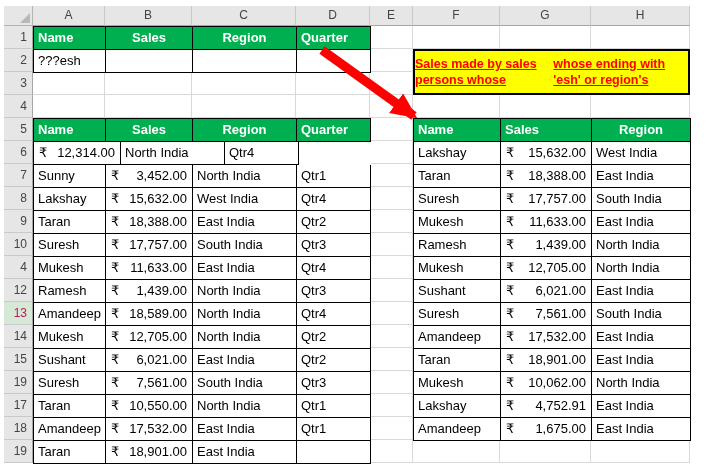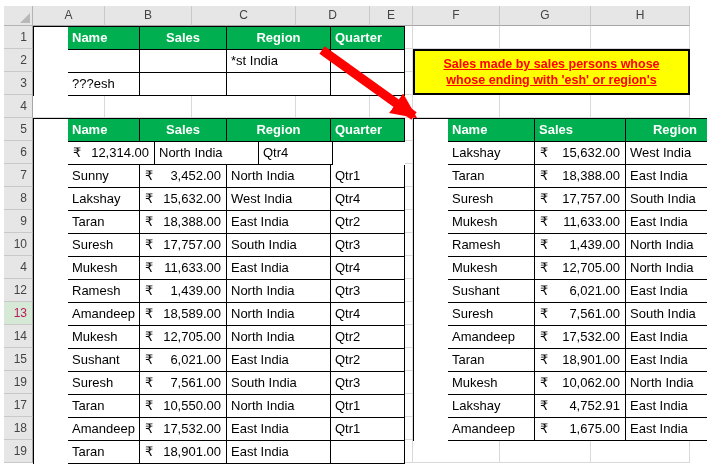--- a/index.html
+++ b/index.html
@@ -24,33 +24,33 @@
   .w-a{width:72px}.w-b{width:87px}.w-c{width:104px}.w-d{width:74px}
   .w-e{width:43px}.w-f{width:87px}.w-g{width:91px}.w-h{width:99px}
 
   
   .gridarea { position: absolute; left: 29px; top: 20px; width: 657px; height: 437px;
     background-image: repeating-linear-gradient(to bottom, transparent 0, transparent 22px, #d9d9d9 22px, #d9d9d9 23px); }
   .vline { position: absolute; top: 0; width: 1px; height: 437px; background: #d9d9d9; }
 
   
   .range { position: absolute; background: #fff; border-left: 1px solid #000; border-top: 1px solid #000; z-index: 3; }
-  .trow { display: flex; height: 23px; margin-left: 34px; }
+  .trow { display: flex; height: 23px; }
   .tcell { height: 23px; font-size: 13px; color: #000; line-height: 22px; padding: 0 4px;
            border-right: 1px solid #000; border-bottom: 1px solid #000; overflow: hidden; white-space: nowrap; background: #fff; }
   .cA{width:72px}.cB{width:87px}.cC{width:104px}.cD{width:74px}
   .cF{width:87px}.cG{width:91px}.cH{width:99px}
   .thead .tcell { background: #00B050; color: #fff; font-weight: bold; }
   .hc-center { text-align: center; }
   .money { display: flex; justify-content: space-between; padding: 0 5px; }
   .money .amt { text-align: left; }
 
   
   .note { position: absolute; left: 409px; top: 43px; width: 277px; height: 46px; z-index: 4;
-          background: #FFFF00; border: 2px solid #000; display: flex; flex-direction: column;
+          background: #FFFF00; border: 2px solid #000; display: flex; 
           align-items: center; justify-content: center; }
   .note div { color: #FF0000; font-weight: bold; font-size: 12.5px; line-height: 16px; text-decoration: underline; }
 
   .arrow-svg { position: absolute; left: 300px; top: 34px; z-index: 5; }
 </style>
 </head>
 <body>
 
 <div class="screen">
   <div class="sheet">
@@ -124,26 +124,20 @@
 
     <div class="range" style="left:29px; top:20px;">
       <div class="trow thead">
         <div class="tcell cA">Name</div>
         <div class="tcell cB hc-center">Sales</div>
         <div class="tcell cC hc-center">Region</div>
         <div class="tcell cD">Quarter</div>
       </div>
       <div>
 
-          <div class="trow">
-            <div class="tcell cA"></div>
-            <div class="tcell cB"></div>
-            <div class="tcell cC">*st India</div>
-            <div class="tcell cD"></div>
-          </div>
 
           <div class="trow">
             <div class="tcell cA">???esh</div>
             <div class="tcell cB"></div>
             <div class="tcell cC"></div>
             <div class="tcell cD"></div>
           </div>
 
       </div>
     </div>

